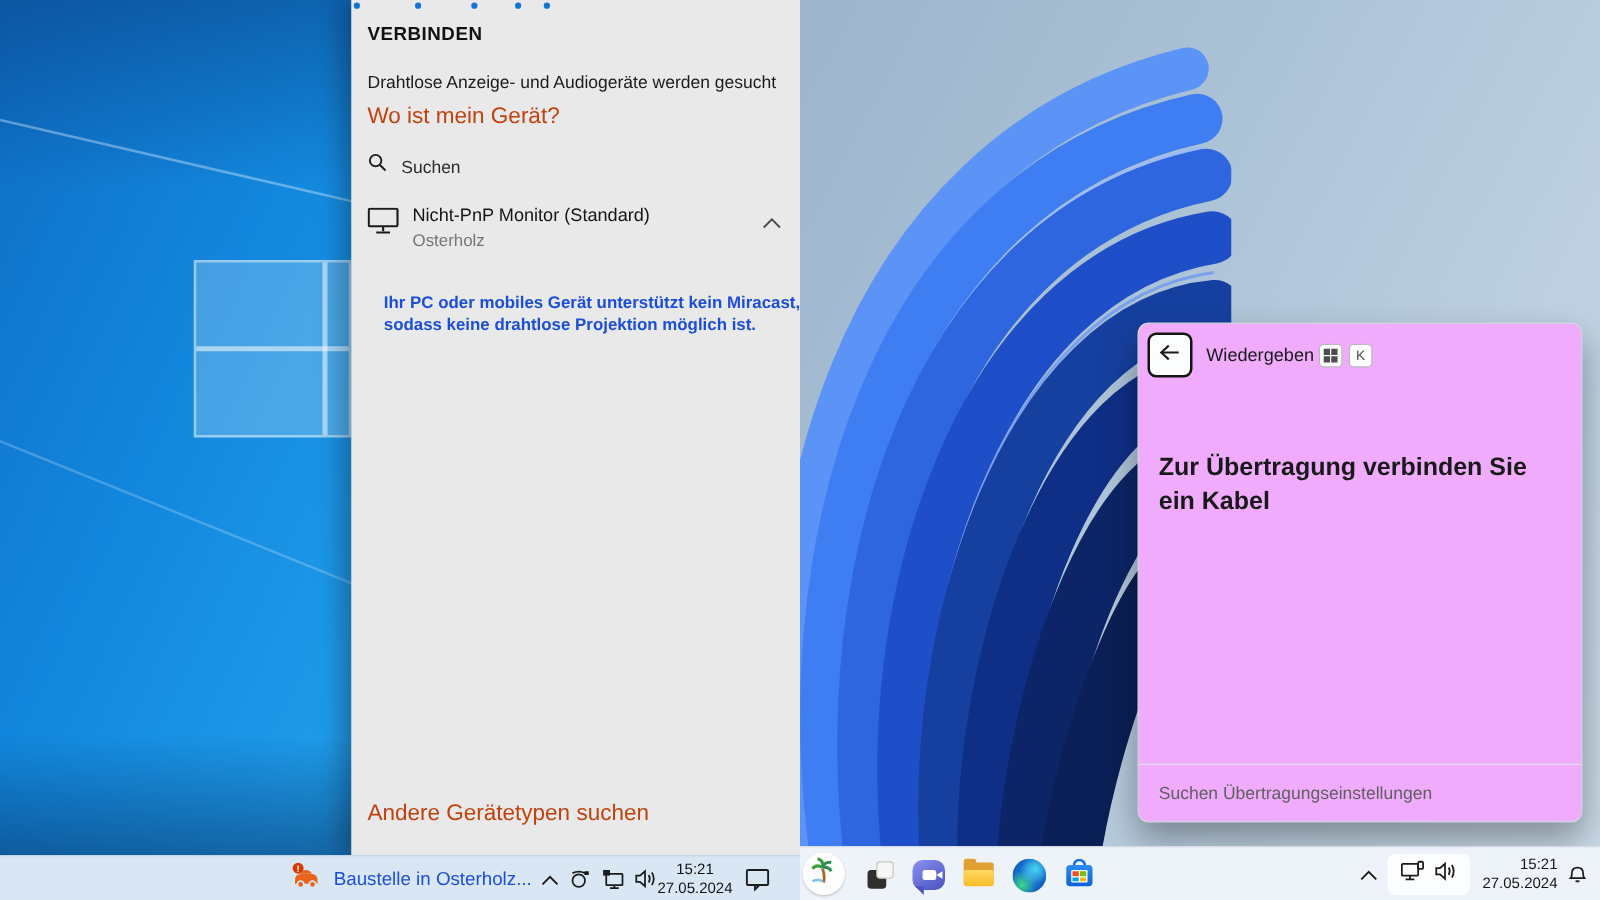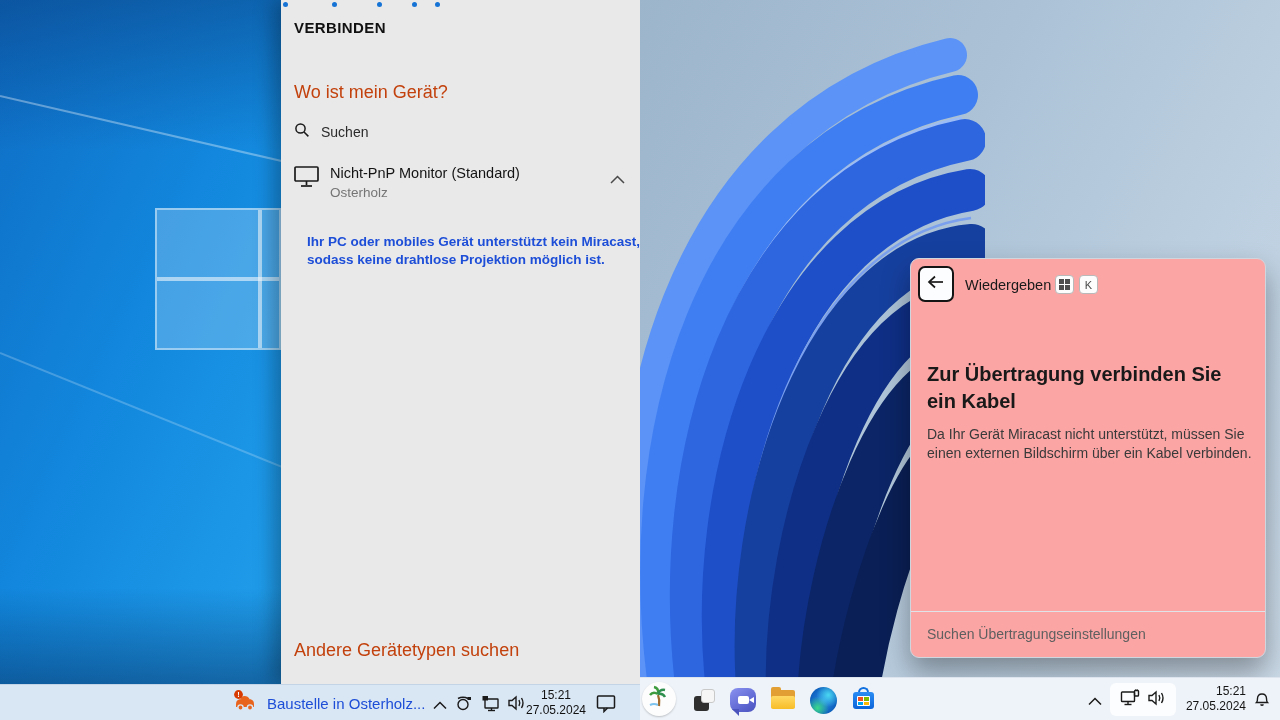--- a/index.html
+++ b/index.html
@@ -52,21 +52,21 @@
   .t10-action { position:absolute; left:596px; top:9px; }
 
   
   .win11-desktop { position:absolute; left:640px; top:0; width:640px; height:720px; }
   .win11-wallpaper { position:absolute; left:0; top:0; width:640px; height:677px;
     background:linear-gradient(118deg, #9db5cb 0%, #a9c0d5 35%, #bccfe0 70%, #cbdae8 100%); }
   .bloom { position:absolute; left:0; top:0; }
 
   
   .cast-panel { position:absolute; left:270px; top:258px; width:356px; height:400px;
-    background:#fca5a5; border:1px solid #cfd6de; border-radius:9px;
+    background:#f0abfc; border:1px solid #cfd6de; border-radius:9px;
     box-shadow:0 14px 28px rgba(0,0,0,0.35); }
   .back-button { position:absolute; left:7px; top:7px; width:36px; height:36px; background:#fcfdfe;
     border:2.5px solid #141414; border-radius:7px; display:flex; align-items:center; justify-content:center; }
   .cast-title { position:absolute; left:54px; top:18px; font-size:14.5px; color:#1a1a1a; }
   .key-badge { position:absolute; top:16px; width:19px; height:19px; background:#fdfdfd; border:1px solid #b9b9b9;
     border-radius:4px; display:flex; align-items:center; justify-content:center; font-size:11px; color:#4a4a4a; }
   .badge-win { left:144px; }
   .badge-k { left:168px; }
   .win-grid { display:grid; grid-template-columns:5px 5px; grid-template-rows:5px 5px; gap:1px; }
   .win-grid i { background:#4d4d4d; }
@@ -138,20 +138,21 @@
 
     <div class="connect-panel">
       <div class="progress-dots">
         <i style="left:2px"></i>
         <i style="left:51px"></i>
         <i style="left:96px"></i>
         <i style="left:131px"></i>
         <i style="left:154px"></i>
       </div>
       <div class="connect-title">VERBINDEN</div>
+      <div class="connect-status">Drahtlose Anzeige- und Audiogeräte werden gesucht</div>
       <a class="connect-link find-link">Wo ist mein Gerät?</a>
 
       <div class="search-row">
         <span>
           <svg width="16" height="16" viewBox="0 0 16 16" fill="none" stroke="#1a1a1a" stroke-width="1.5">
             <circle cx="6.5" cy="6.5" r="4.6"></circle>
               <line x1="10" y1="10" x2="14.4" y2="14.4"></line>
           </svg>
         </span>
         <span class="txt">Suchen</span>
@@ -266,21 +267,20 @@
         <span class="win-grid">
             <i></i>
             <i></i>
             <i></i>
             <i></i>
           </span>
       </div>
       <div class="key-badge badge-k">K</div>
 
       <div class="cast-heading">Zur Übertragung verbinden Sie ein Kabel</div>
-      <div class="cast-body">Da Ihr Gerät Miracast nicht unterstützt, müssen Sie einen externen Bildschirm über ein Kabel verbinden.</div>
 
       <div class="cast-footer">
         <a class="cast-footer-link">Suchen Übertragungseinstellungen</a>
       </div>
     </div>
 
     <div class="win11-taskbar">
       <div class="search-circle">
         <span>
           <svg width="24" height="24" viewBox="0 0 24 24" fill="none">

